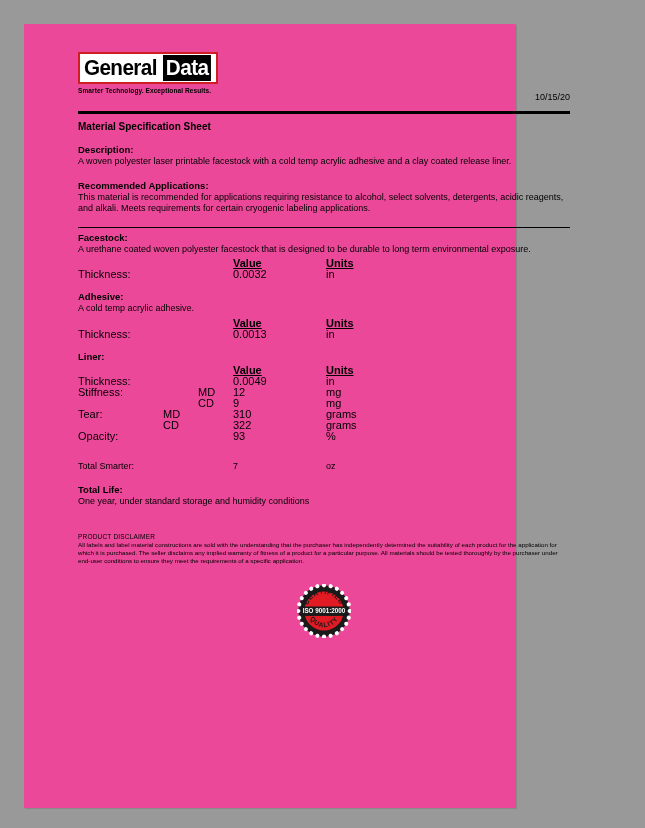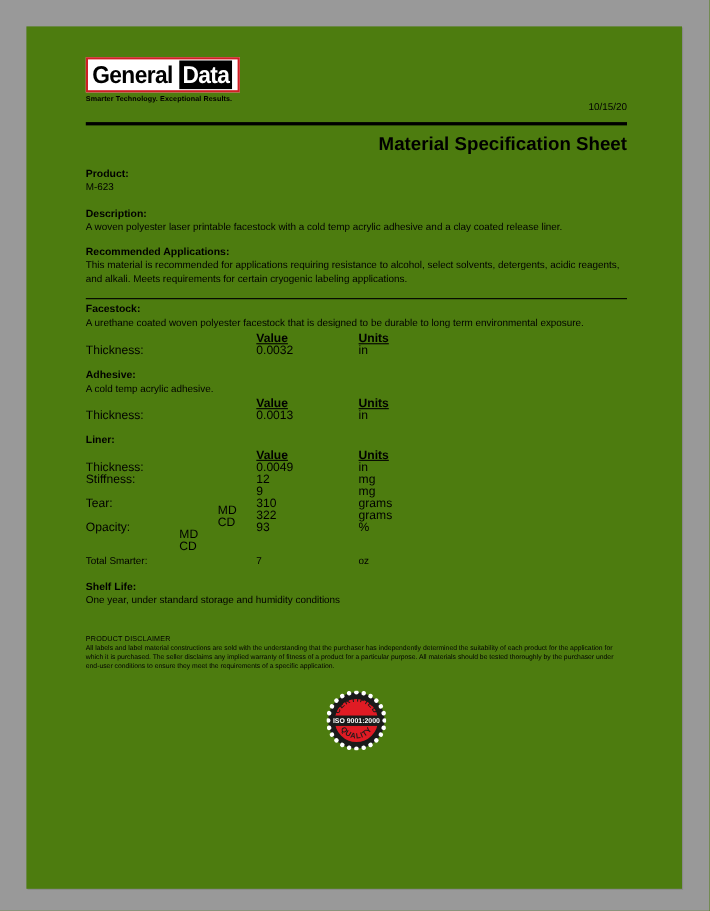--- a/index.html
+++ b/index.html
@@ -10,23 +10,23 @@
     width: 645px;
     height: 828px;
     background: #999999;
     font-family: "Liberation Sans", sans-serif;
     overflow: hidden;
   }
   .page {
     position: absolute;
     left: 24px;
     top: 24px;
-    width: 596px;
+    width: 492px;
     height: 784px;
-    background: #4d7c0f;
+    background: #ec4899;
     box-shadow: 1px 1px 0 rgba(0,0,0,0.10);
   }
   .sheet {
     position: absolute;
     left: 54px;
     top: 28px;
     width: 492px;
   }
 
   
@@ -89,22 +89,21 @@
     right: 0;
     top: 40px;
     font-size: 9px;
     color: #000000;
   }
   .rule-thick {
     border-top: 3px solid #000000;
     margin-top: 1px;
   }
   .doc-title {
-    text-align: right;
-    font-size: 17px;
+    font-size: 10px;
     font-weight: bold;
     color: #000000;
     margin-top: 7px;
   }
 
   
   .section {
     margin-top: 12px;
   }
   .sec-head {
@@ -136,21 +135,20 @@
     height: 11px;
   }
   .c-label {
     position: absolute;
     left: 0;
     top: 0;
   }
   .c-dir {
     position: absolute;
     top: 0;
-    margin-top: 28px;
   }
   .c-dir.wide { left: 120px; }
   .c-dir.narrow { left: 85px; }
   .c-value {
     position: absolute;
     left: 155px;
     top: 0;
   }
   .c-units {
     position: absolute;
@@ -215,24 +213,20 @@
           </div>
         </div>
         <div class="logo-tagline">Smarter Technology. Exceptional Results.</div>
       </div>
       <div class="header-date">10/15/20</div>
     </div>
 
     <div class="rule-thick"></div>
     <div class="doc-title">Material Specification Sheet</div>
 
-    <div class="section">
-      <div class="sec-head">Product:</div>
-      <div class="sec-body">M-623</div>
-    </div>
 
     <div class="section">
       <div class="sec-head">Description:</div>
       <div class="sec-body">A woven polyester laser printable facestock with a cold temp acrylic adhesive and a clay coated release liner.</div>
     </div>
 
     <div class="section">
       <div class="sec-head">Recommended Applications:</div>
       <div class="sec-body">This material is recommended for applications requiring resistance to alcohol, select solvents, detergents, acidic reagents, and alkali. Meets requirements for certain cryogenic labeling applications.</div>
     </div>
@@ -321,21 +315,21 @@
       </div>
     </div>
 
     <div class="totals">
       <span class="c-label">Total Smarter:</span>
       <span class="c-value">7</span>
       <span class="c-units">oz</span>
     </div>
 
     <div class="section">
-      <div class="sec-head">Shelf Life:</div>
+      <div class="sec-head">Total Life:</div>
       <div class="sec-body">One year, under standard storage and humidity conditions</div>
     </div>
 
     <div class="disclaimer">
       <div class="disc-title">PRODUCT DISCLAIMER</div>
       <div class="disc-body">All labels and label material constructions are sold with the understanding that the purchaser has independently determined the suitability of each product for the application for which it is purchased. The seller disclaims any implied warranty of fitness of a product for a particular purpose. All materials should be tested thoroughly by the purchaser under end-user conditions to ensure they meet the requirements of a specific application.</div>
     </div>
 
     <div class="seal-wrap">
       <div class="seal">

